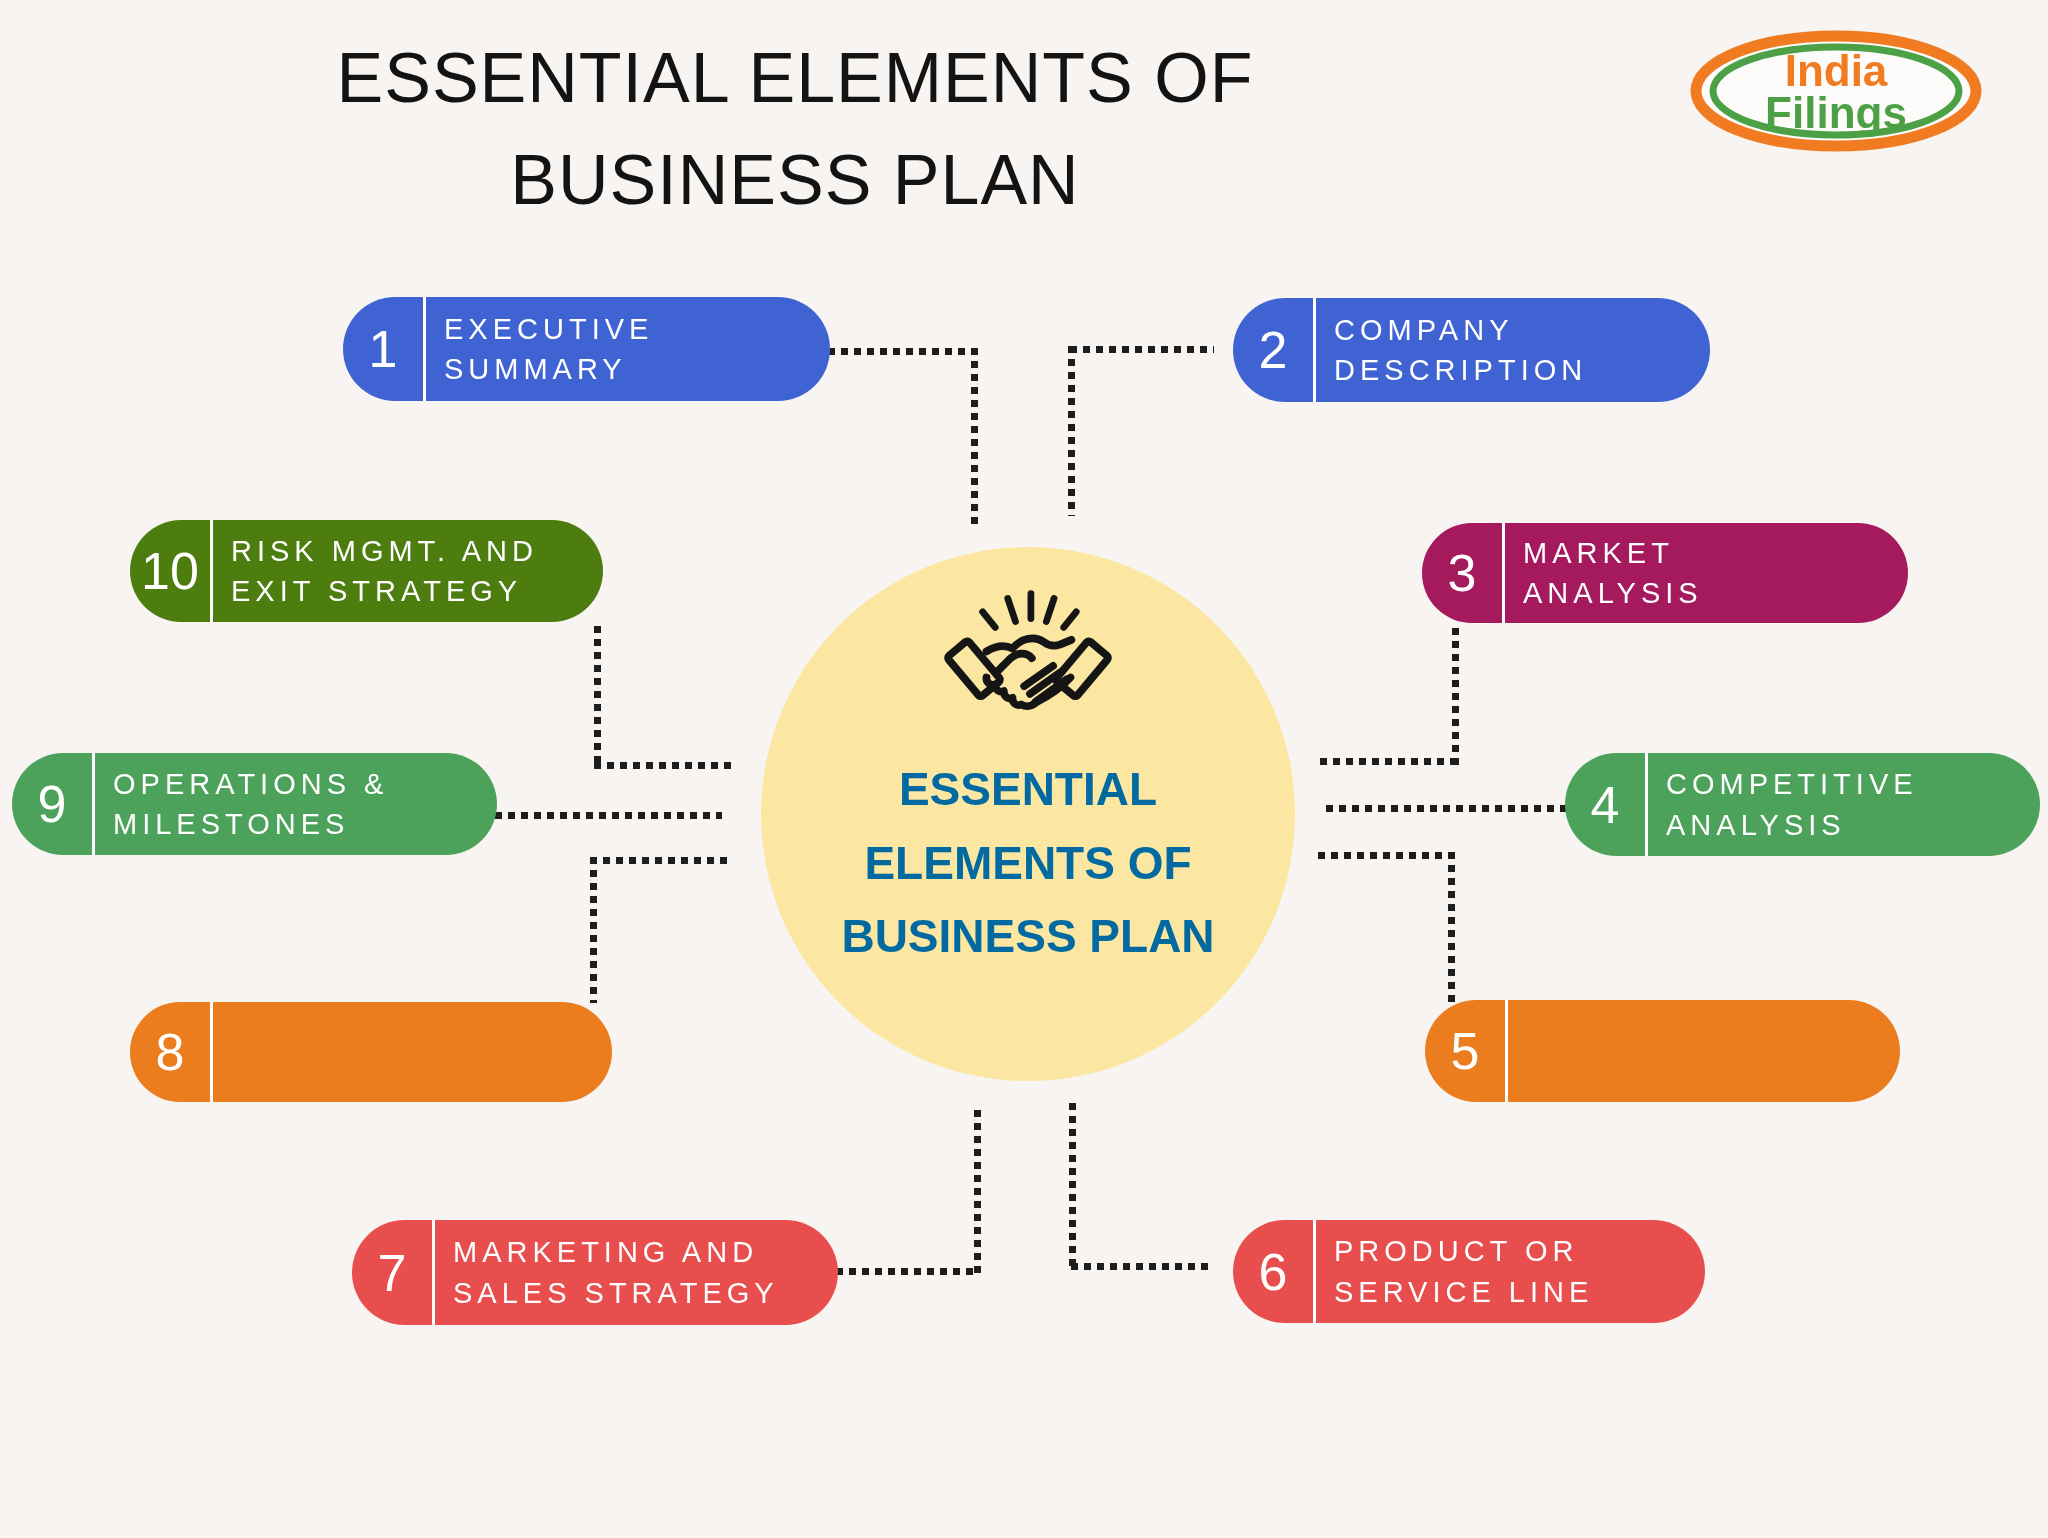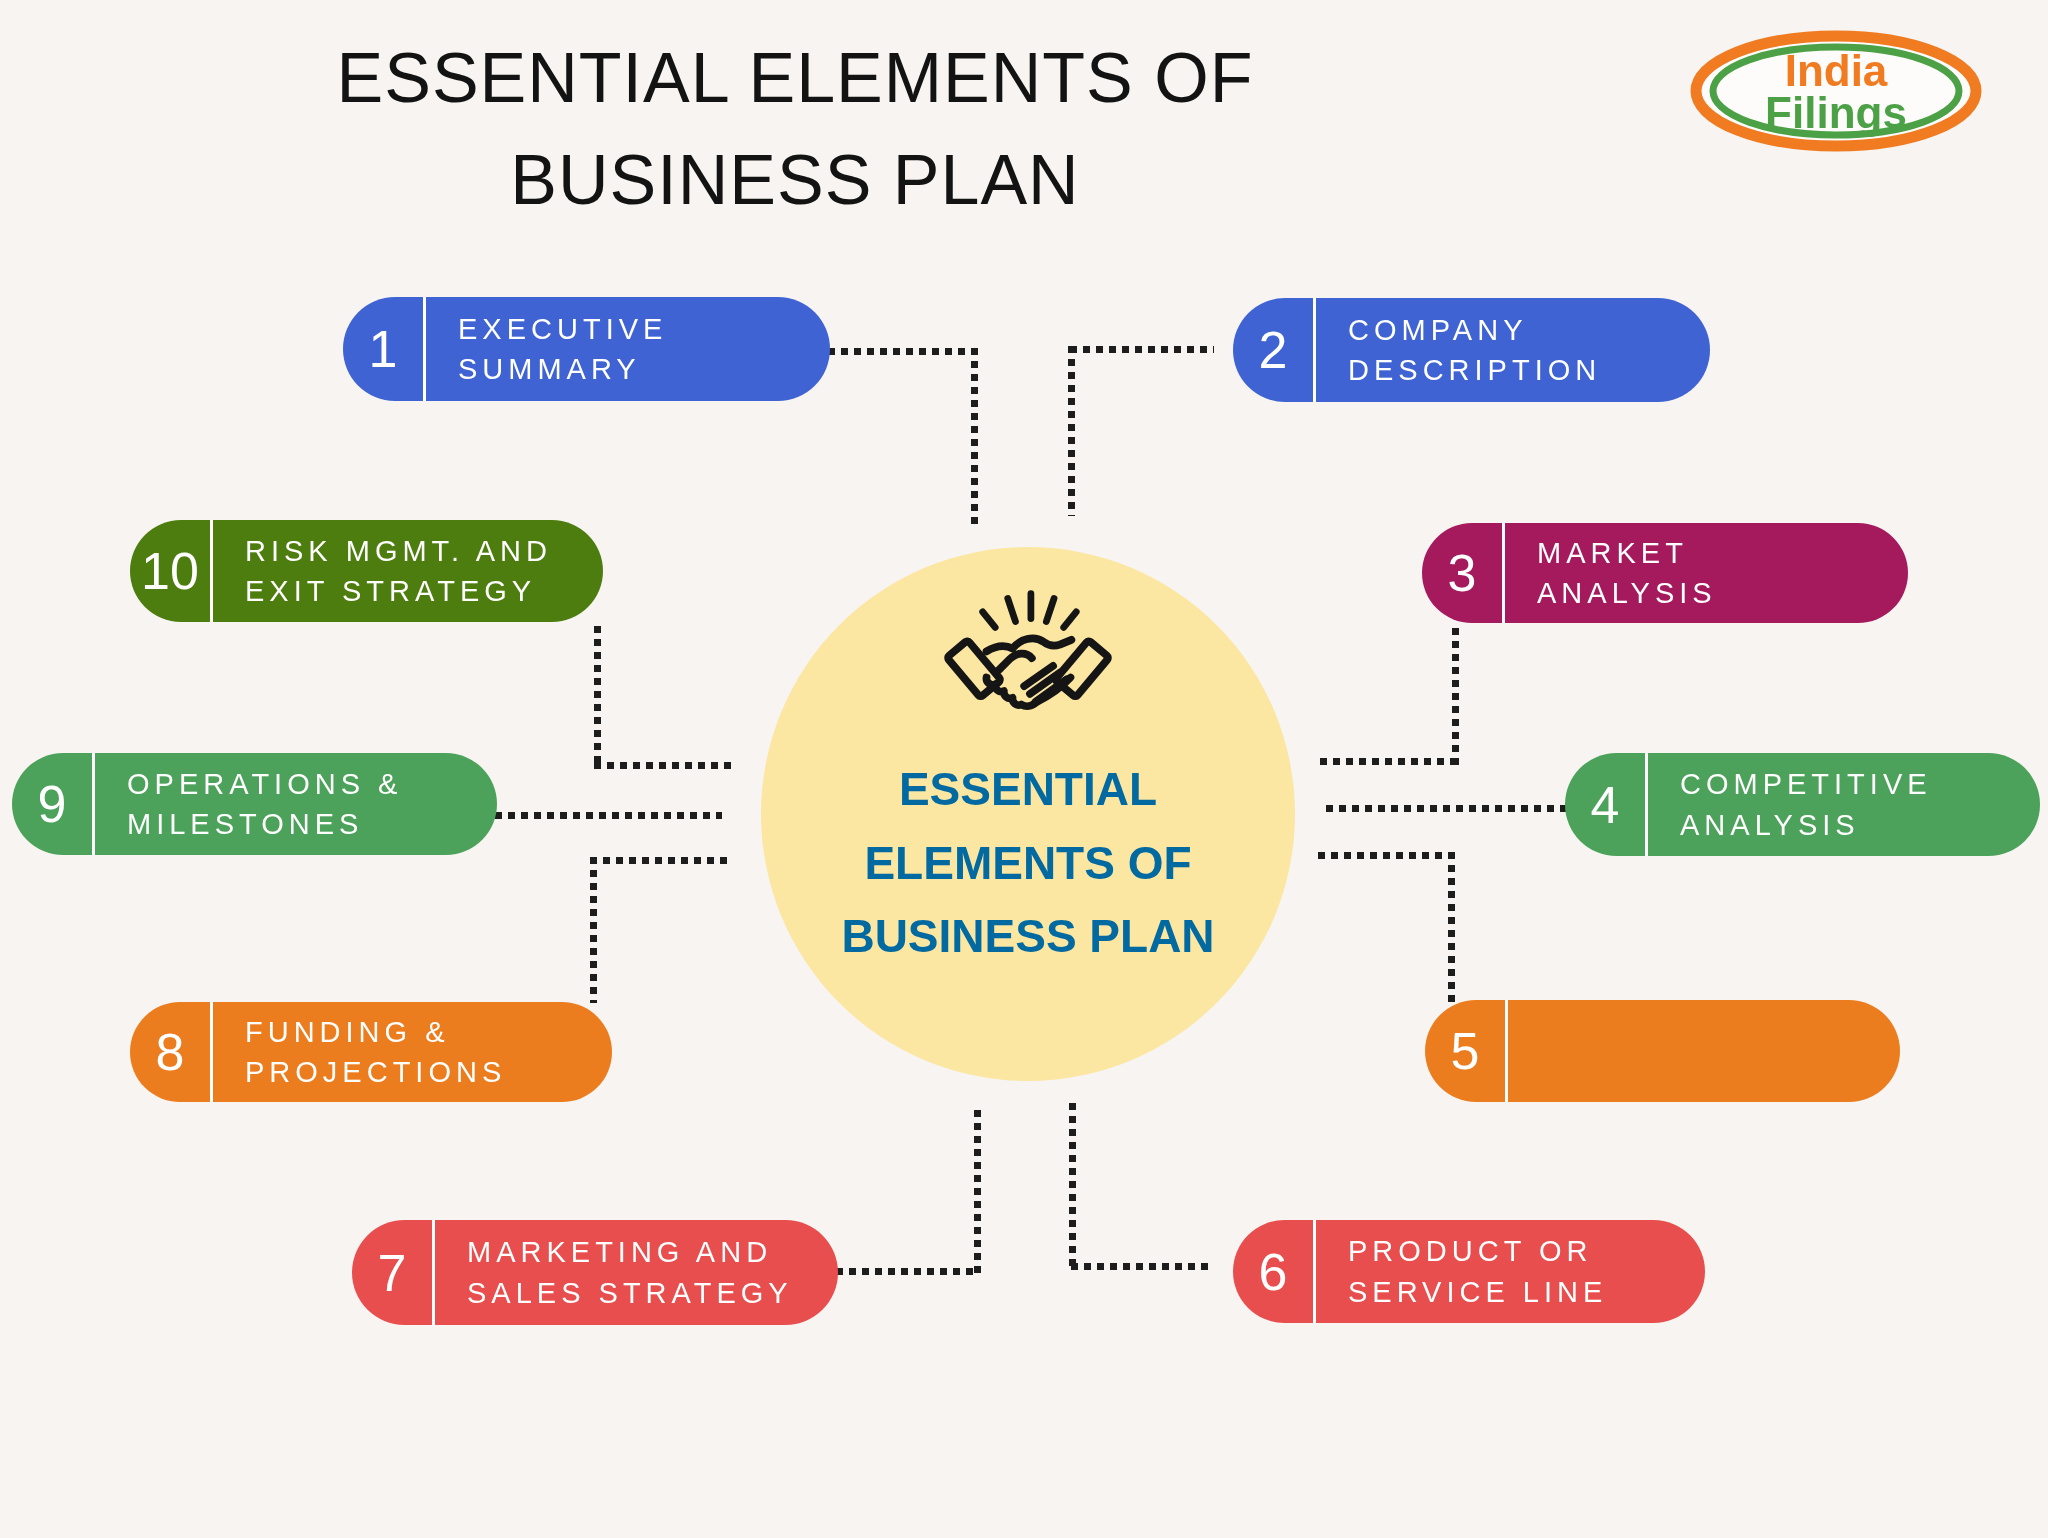--- a/index.html
+++ b/index.html
@@ -31,21 +31,21 @@
   .pill{
     position:absolute;display:flex;align-items:stretch;
     border-radius:60px;color:#fff;
   }
   .pill-num{
     flex:0 0 80px;display:flex;align-items:center;justify-content:center;
     font-size:52px;font-weight:normal;
   }
   .pill-divider{flex:0 0 3px;background:#ffffff;}
   .pill-label{
-    display:flex;align-items:center;padding-left:32px;
+    display:flex;align-items:center;padding-left:18px;
     font-size:29px;letter-spacing:5px;line-height:1.38;white-space:pre-line;
   }
   .p1 {left:343px; top:297px; width:487px; height:104px;}
   .p2 {left:1233px;top:298px; width:477px; height:104px;}
   .p3 {left:1422px;top:523px; width:486px; height:100px;}
   .p4 {left:1565px;top:753px; width:475px; height:103px;}
   .p5 {left:1425px;top:1000px;width:475px; height:102px;}
   .p6 {left:1233px;top:1220px;width:472px; height:103px;}
   .p7 {left:352px; top:1220px;width:486px; height:105px;}
   .p8 {left:130px; top:1002px;width:482px; height:100px;}
@@ -152,22 +152,20 @@
 </div>
 <div class="pill p7" style="background-color: rgb(232, 78, 78);">
   <div class="pill-num">7</div>
   <div class="pill-divider"></div>
   <div class="pill-label">MARKETING AND
 SALES STRATEGY</div>
 </div>
 <div class="pill p8" style="background-color: rgb(236, 125, 31);">
   <div class="pill-num">8</div>
   <div class="pill-divider"></div>
-  <div class="pill-label">FUNDING &amp;
-PROJECTIONS</div>
 </div>
 <div class="pill p9" style="background-color: rgb(76, 162, 90);">
   <div class="pill-num">9</div>
   <div class="pill-divider"></div>
   <div class="pill-label">OPERATIONS &amp;
 MILESTONES</div>
 </div>
 <div class="pill p10" style="background-color: #4d7c0f;">
   <div class="pill-num">10</div>
   <div class="pill-divider"></div>

